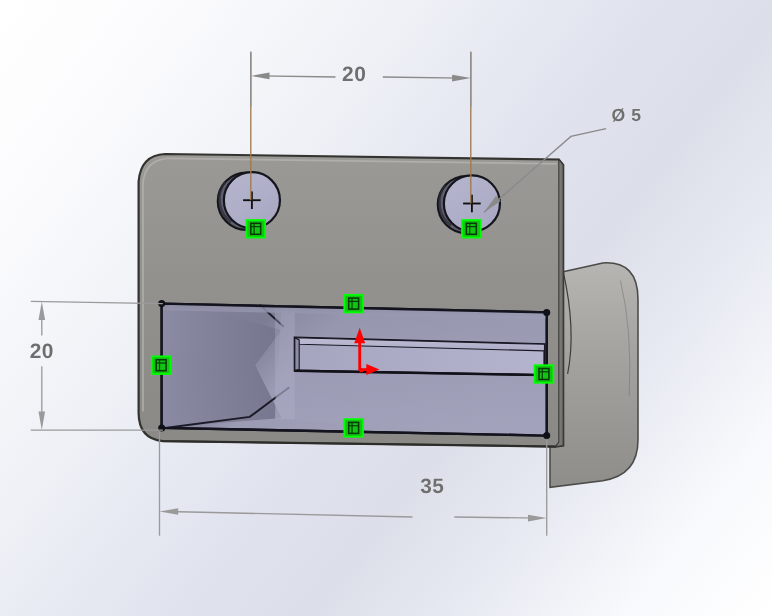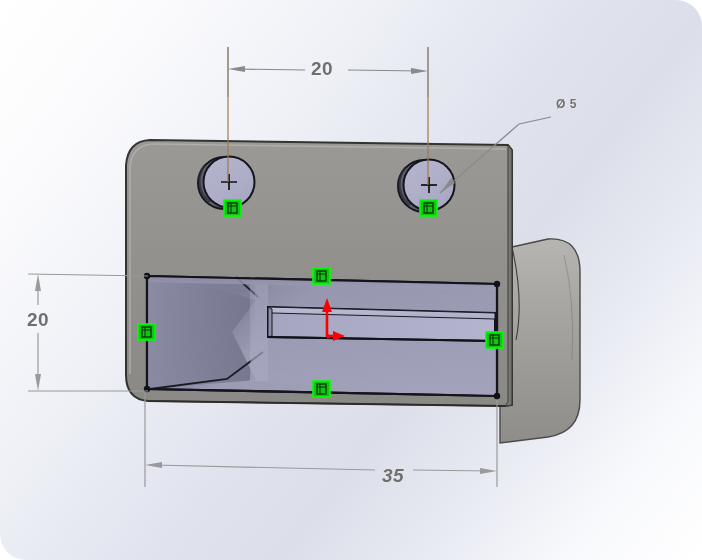--- a/index.html
+++ b/index.html
@@ -17,44 +17,43 @@
     overflow: hidden;
     background: linear-gradient(128deg,
         #ffffff 0%,
         #fbfbfd 14%,
         #eef0f6 34%,
         #e0e2ee 52%,
         #dcdee9 63%,
         #e9ebf3 76%,
         #f8f9fc 88%,
         #ffffff 100%);
-    border-radius: 26px;
   }
   #cad {
     position: absolute;
     left: 0;
     top: 0;
     width: 702px;
     height: 560px;
   }
   .dim-text {
     position: absolute;
     color: #6f6f6f;
     font-family: "Liberation Sans", sans-serif;
     font-size: 19px;
     font-weight: 600;
     letter-spacing: 0.5px;
     white-space: nowrap;
     text-shadow: 0 0 1px rgba(255,255,255,0.9);
     user-select: none;
   }
   .dim-20 { left: 311px; top: 58px; }
-  .dim-dia { left: 556px; top: 97px; font-size: 12px; }
+  .dim-dia { left: 556px; top: 97px; font-size: 16px; }
   .dim-11 { left: 27px; top: 309px; }
-  .dim-35 { left: 382px; top: 465px; font-style: italic; }
+  .dim-35 { left: 382px; top: 432px; }
 </style>
 </head>
 <body>
 
 <div id="stage">
 
   <svg id="cad" viewBox="0 0 702 560">
     <defs>
       <linearGradient id="gBodyFront" x1="0" y1="0" x2="0" y2="1">
         <stop offset="0%" stop-color="#9a9996"></stop>

